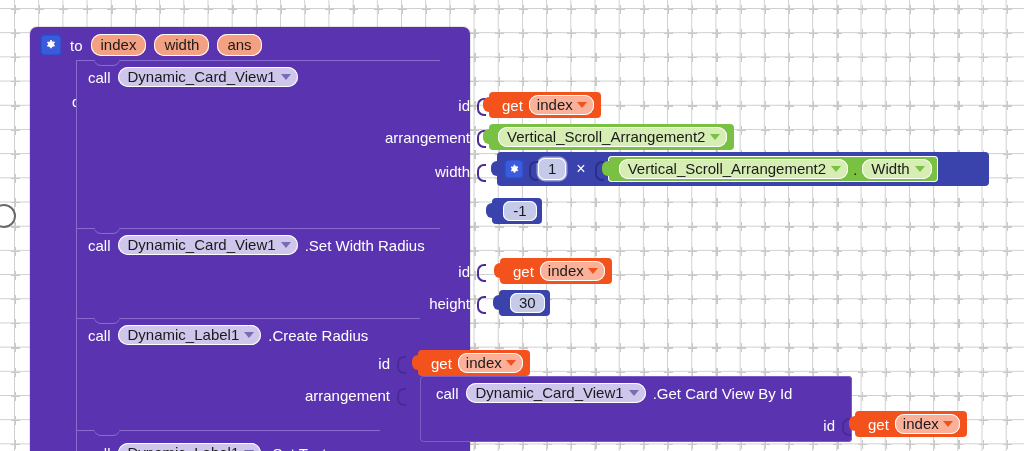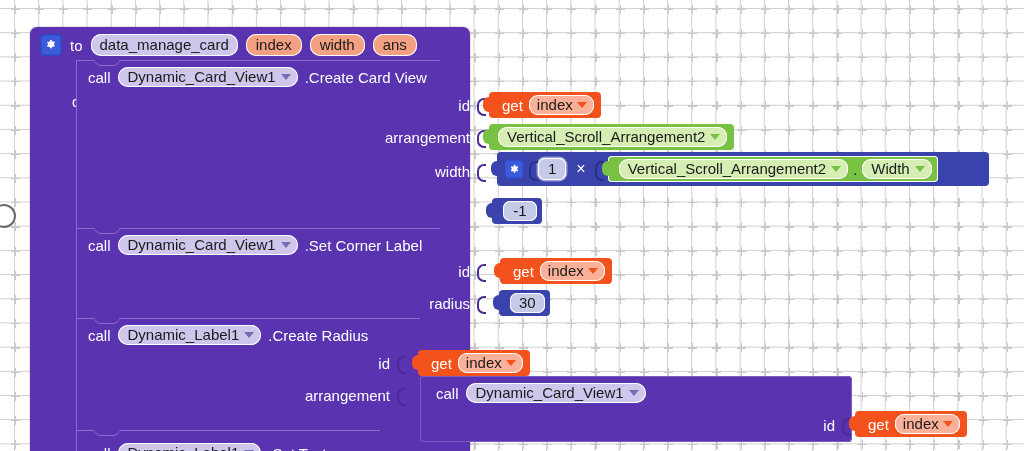--- a/index.html
+++ b/index.html
@@ -1059,39 +1059,37 @@
   <div id="proc-block">
 
     <div id="proc-header">
       <span class="gear">
         <svg width="14" height="14" viewBox="0 0 24 24">
           <path fill="#ffffff" d="M12 8a4 4 0 100 8 4 4 0 000-8zm0 2.4a1.6 1.6 0 110 3.2 1.6 1.6 0 010-3.2z"></path>
           <path fill="#ffffff" d="M10.6 2h2.8l.35 2.3 1.6.93 2.1-.95 1.4 2.42-1.72 1.55v1.86l1.72 1.55-1.4 2.42-2.1-.95-1.6.93L13.4 16.6h-2.8l-.35-2.3-1.6-.93-2.1.95-1.4-2.42 1.72-1.55V8.49L5.15 6.94l1.4-2.42 2.1.95 1.6-.93L10.6 2z" opacity=".95" transform="translate(0 1.4) scale(1 0.98)"></path>
         </svg>
       </span>
       <span class="kw">to</span>
-      <span class="field-lav">data_manage_card</span>
       <span class="param-chip">index</span>
       <span class="param-chip">width</span>
       <span class="param-chip">ans</span>
     </div>
 
     <div id="do-label">do</div>
     <div id="inner-well"></div>
   </div>
 
   <div class="stmt" style="left:76px;top:60px;width:364px;height:168px;">
     <div class="notch"></div>
     <div class="hdr" style="padding-top:3px;">
       <span class="kw">call</span>
       <span class="fld-lav2">
         <span>Dynamic_Card_View1</span>
         <span class="caret caret-lav"></span>
       </span>
-      <span class="kw">.Create Card View</span>
     </div>
   </div>
 
   <div class="argrow" style="left:380px;top:92px;width:105px;justify-content:flex-end;">
     <span class="arglabel">id</span>
     <span class="sock"></span>
   </div>
   <div class="vblock b-orange" style="left:489px;top:92px;">
     <span>get</span>
     <span class="fld-orange">
@@ -1144,38 +1142,38 @@
   </div>
 
   <div class="stmt" style="left:76px;top:228px;width:364px;height:90px;">
     <div class="notch"></div>
     <div class="hdr" style="padding-top:3px;">
       <span class="kw">call</span>
       <span class="fld-lav2">
         <span>Dynamic_Card_View1</span>
         <span class="caret caret-lav"></span>
       </span>
-      <span class="kw">.Set Corner Label</span>
+      <span class="kw">.Set Width Radius</span>
     </div>
   </div>
 
   <div class="argrow" style="left:380px;top:258px;width:105px;justify-content:flex-end;">
     <span class="arglabel">id</span>
     <span class="sock"></span>
   </div>
   <div class="vblock b-orange" style="left:500px;top:258px;">
     <span>get</span>
     <span class="fld-orange">
       <span>index</span>
       <span class="caret caret-orange"></span>
     </span>
   </div>
 
   <div class="argrow" style="left:380px;top:290px;width:105px;justify-content:flex-end;">
-    <span class="arglabel">radius</span>
+    <span class="arglabel">height</span>
     <span class="sock"></span>
   </div>
   <div class="vblock b-blue" style="left:499px;top:290px;padding-left:11px;padding-right:5px;">
     <span class="fld-blue">30</span>
   </div>
 
   <div class="stmt" style="left:76px;top:318px;width:344px;height:112px;">
     <div class="notch"></div>
     <div class="hdr" style="padding-top:3px;">
       <span class="kw">call</span>
@@ -1205,20 +1203,21 @@
   </div>
 
   <div class="stmt" style="left:420px;top:376px;width:432px;height:66px;border-radius:4px;
        box-shadow:inset 0 0 0 1px #7a5cc4;">
     <div class="hdr" style="padding-top:3px;padding-left:16px;">
       <span class="kw">call</span>
       <span class="fld-lav2">
         <span>Dynamic_Card_View1</span>
         <span class="caret caret-lav"></span>
       </span>
+      <span class="kw">.Get Card View By Id</span>
     </div>
   </div>
 
   <div class="argrow" style="left:745px;top:412px;width:105px;justify-content:flex-end;">
     <span class="arglabel">id</span>
     <span class="sock"></span>
   </div>
   <div class="vblock b-orange" style="left:855px;top:411px;">
     <span>get</span>
     <span class="fld-orange">

